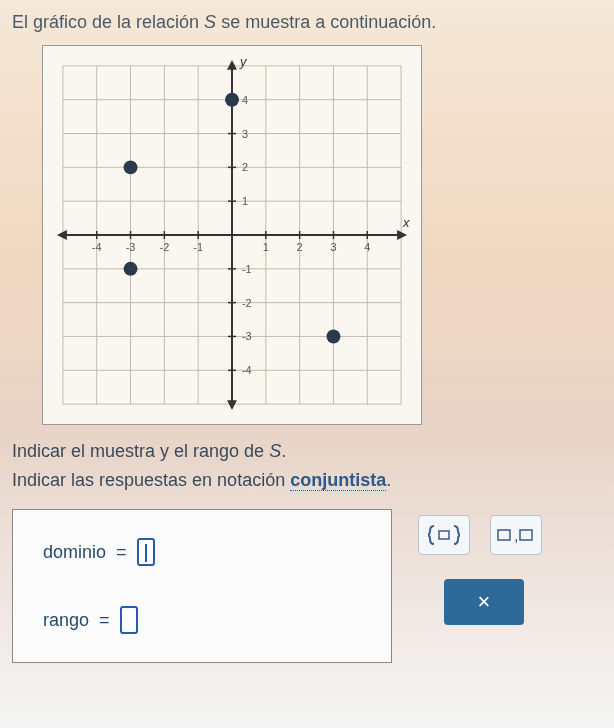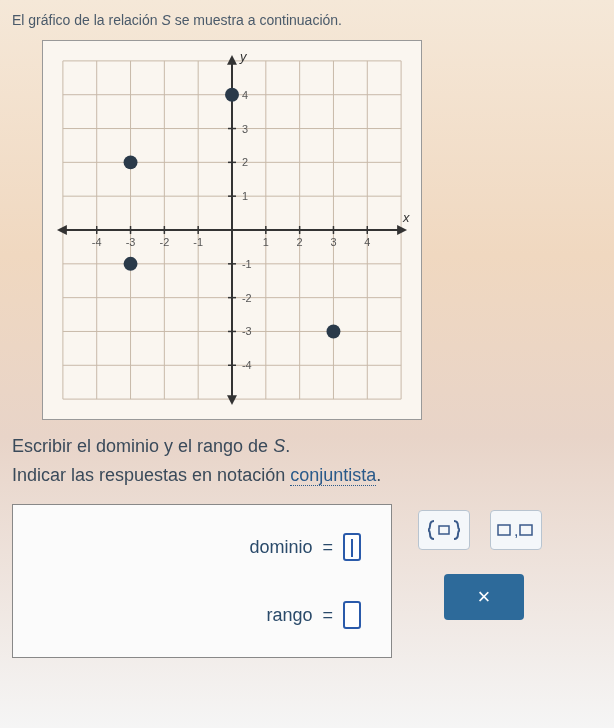--- a/index.html
+++ b/index.html
@@ -6,56 +6,55 @@
     body {
       width: 614px;
       height: 728px;
       font-family: Arial, sans-serif;
       background: linear-gradient(180deg, #f5e8d8 0%, #f0d8c0 35%, #e8d4c8 60%, #f5f5f5 100%);
       padding: 12px;
       color: #333;
       overflow: hidden;
     }
     .question-text {
-      font-size: 14px;
+      font-size: 18px;
       color: #4a5a6a;
       margin-bottom: 12px;
     }
     .question-text .italic { font-style: italic; }
     .graph-frame {
       width: 380px;
       height: 380px;
       background: #faf6f0;
       border: 1px solid #999;
       margin: 0 0 16px 30px;
       position: relative;
     }
     .graph-frame svg { width: 100%; height: 100%; }
     .instruction {
       font-size: 18px;
       color: #3a4a5a;
       margin: 8px 0 4px 0;
     }
     .instruction .italic { font-style: italic; }
-    .link-like { color: #2a5a8a; border-bottom: 1px dotted #2a5a8a; cursor: pointer; }
+    .link-like { color: #2a5a8a; border-bottom: 1px dotted #2a5a8a; cursor: pointer; font-weight: bold; }
     .bottom-row {
       display: flex;
       gap: 20px;
       margin-top: 18px;
       align-items: flex-start;
     }
     .answer-box {
       border: 1px solid #888;
       background: #fbfbfb;
       padding: 28px 30px;
       width: 380px;
       display: flex;
       flex-direction: column;
       gap: 40px;
-      align-items: flex-end;
     }
     .answer-line {
       display: flex;
       align-items: center;
       gap: 10px;
       font-size: 18px;
       color: #2a4a6a;
     }
     .input-slot {
       width: 18px;
@@ -187,21 +186,21 @@
       <text x="362" y="182" font-size="13" fill="#333" font-style="italic">x</text>
       <text x="198" y="20" font-size="13" fill="#333" font-style="italic">y</text>
       <circle cx="190" cy="54" r="7" fill="#2a3a4a"></circle>
       <circle cx="88" cy="122.00000000000003" r="7" fill="#2a3a4a"></circle>
       <circle cx="88" cy="224" r="7" fill="#2a3a4a"></circle>
       <circle cx="292" cy="292" r="7" fill="#2a3a4a"></circle>
     </svg>
 </div>
 
 <div class="instruction">
-  <span>Escribir el dominio y el rango de </span><span class="italic">S</span><span>.</span>
+  <span>Indicar el muestra y el rango de </span><span class="italic">S</span><span>.</span>
 </div>
 <div class="instruction">
   <span>Indicar las respuestas en notación </span><span class="link-like">conjuntista</span><span>.</span>
 </div>
 
 <div class="bottom-row">
   <div class="answer-box">
     <div class="answer-line">
       <span>dominio</span>
       <span>=</span>

